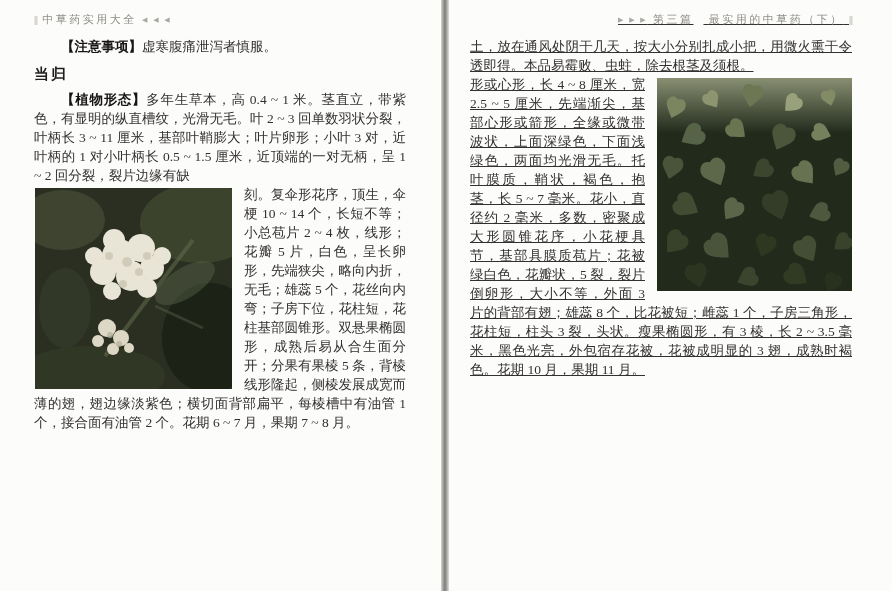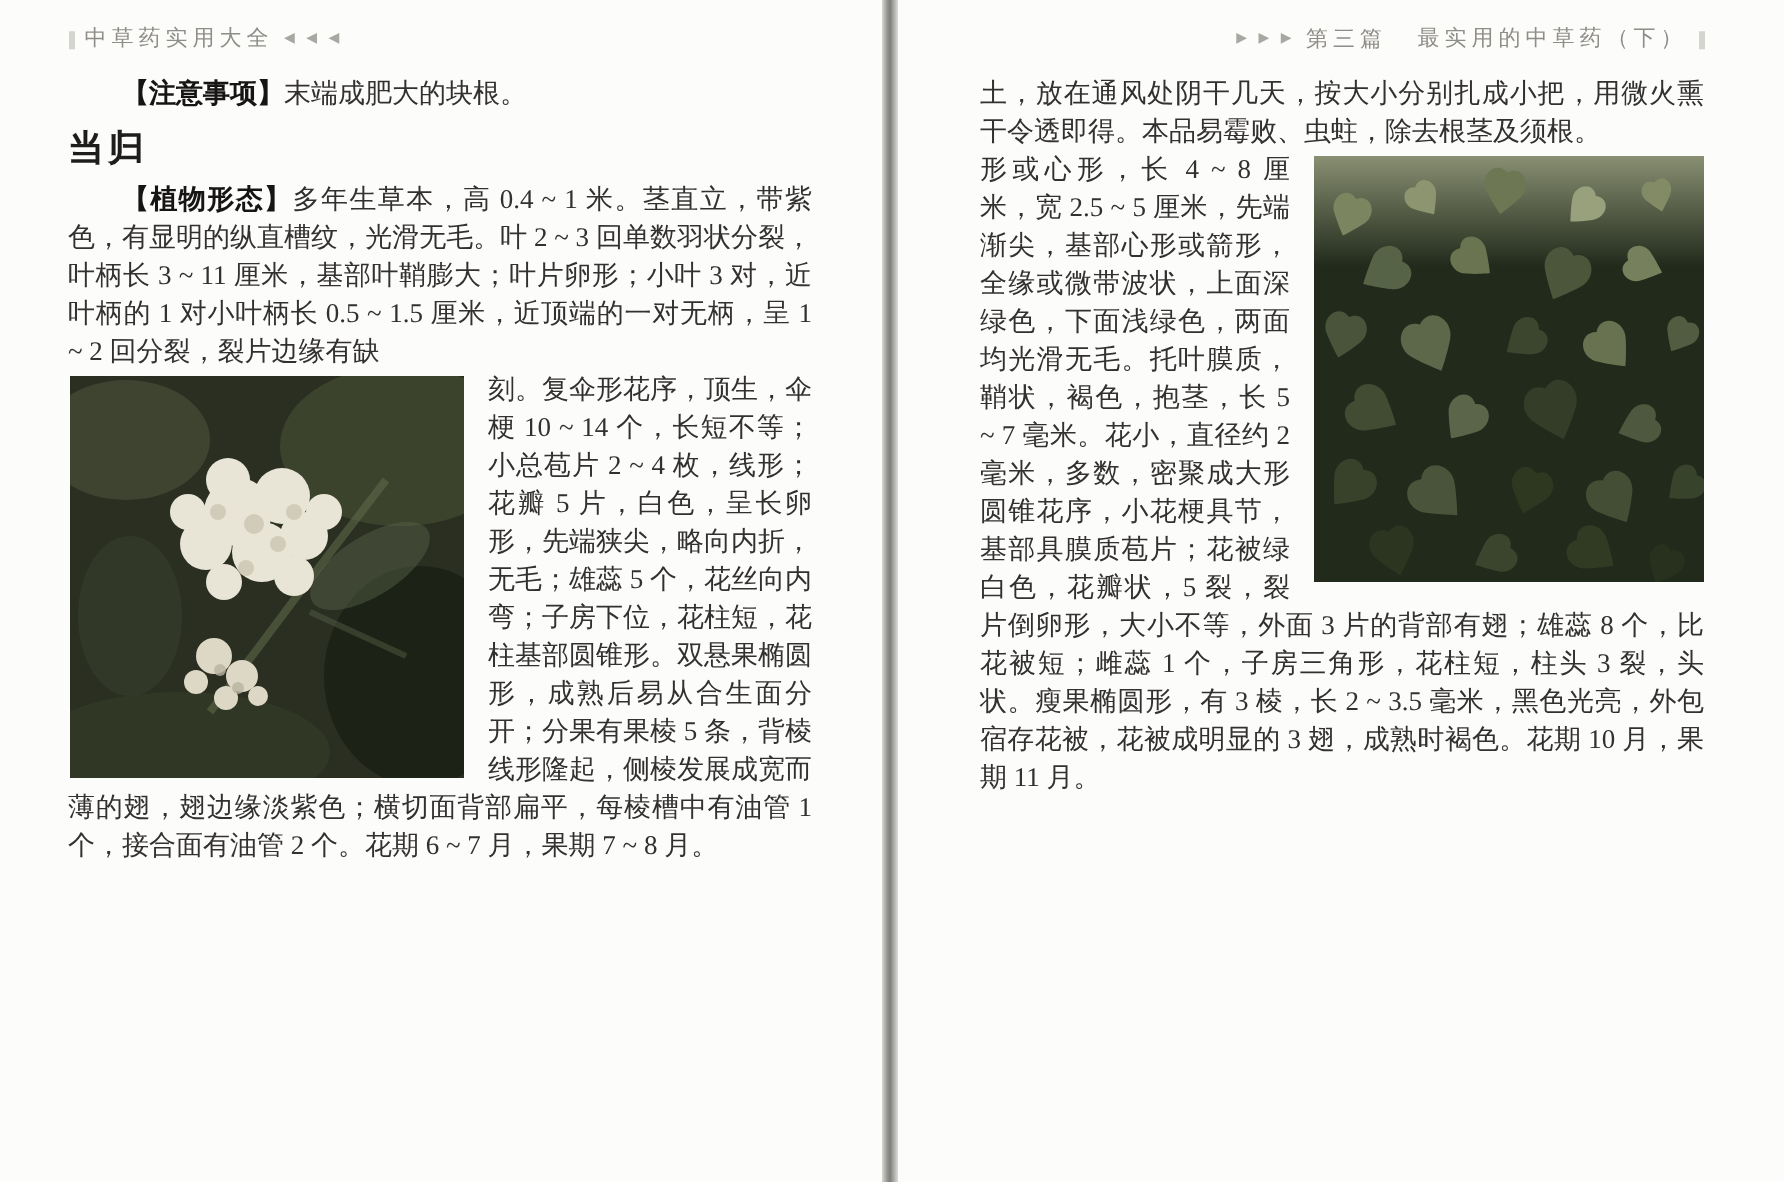--- a/index.html
+++ b/index.html
@@ -3,61 +3,61 @@
 <meta charset="utf-8">
 <style>
   html,body{margin:0;padding:0;}
   body{
     width:892px;height:591px;overflow:hidden;background:#ffffff;
     font-family:"Liberation Serif","DejaVu Serif",serif;color:#333130;
   }
   .spread{position:relative;width:892px;height:591px;display:flex;background:#f97316;}
   .page{width:446px;height:591px;box-sizing:border-box;background:#fcfcfa;overflow:hidden;}
   .page.left{padding:11px 40px 0 34px;}
-  .page.right{padding:11px 40px 0 44px;}
+  .page.right{padding:11px 40px 0 24px;text-decoration:underline;}
   .spine{
     position:absolute;left:441px;top:0;width:8px;height:591px;
     background:linear-gradient(90deg,#d8d8d5 0%,#9a9a97 30%,#7d7d7a 50%,#a3a3a0 70%,#dddddb 100%);
   }
   .running-head{
     font-size:11px;color:#8f8d88;letter-spacing:2.5px;height:17px;line-height:17px;
     margin-bottom:9px;white-space:nowrap;
   }
   .page.right .running-head{text-align:right;}
   .rh-bars{color:#b3b1ac;font-size:10px;letter-spacing:-1px;}
   .rh-arrows{font-size:7px;color:#a9a7a1;letter-spacing:2px;vertical-align:1.5px;}
   .rh-part{margin-right:10px;}
   .body-text{font-size:13.5px;line-height:19px;text-align:justify;}
   p.para,p.cont{margin:0;}
   p.para{text-indent:2em;}
   p.cont{text-indent:0;}
   b.lab{color:#161514;font-weight:bold;}
   h2.sec{
-    font-size:18px;font-weight:bold;color:#1e1d1b;letter-spacing:2px;
+    font-size:15px;font-weight:bold;color:#1e1d1b;letter-spacing:2px;
     margin:8px 0 5px 0;line-height:21px;
   }
   .photo{overflow:hidden;background:#222;}
   .photo.fl{float:left;width:197px;height:201px;margin:3px 12px 4px 1px;}
   .photo.fr{float:right;width:195px;height:213px;margin:3px 0 4px 12px;}
   .photo svg{display:block;}
 </style>
 </head>
 <body>
 
 <div class="spread">
 
   <div class="page left">
     <div class="running-head">
       <span class="rh-bars">|||</span>
       <span>中草药实用大全</span>
       <span class="rh-arrows">◀ ◀ ◀</span>
     </div>
 
     <div class="body-text">
-      <p class="para"><b class="lab">【注意事项】</b><span>末端成肥大的块根。</span></p>
+      <p class="para"><b class="lab">【注意事项】</b><span>虚寒腹痛泄泻者慎服。</span></p>
 
       <h2 class="sec">当归</h2>
 
       <p class="para"><b class="lab">【植物形态】</b><span>多年生草本，高 0.4 ~ 1 米。茎直立，带紫色，有显明的纵直槽纹，光滑无毛。叶 2 ~ 3 回单数羽状分裂，叶柄长 3 ~ 11 厘米，基部叶鞘膨大；叶片卵形；小叶 3 对，近叶柄的 1 对小叶柄长 0.5 ~ 1.5 厘米，近顶端的一对无柄，呈 1 ~ 2 回分裂，裂片边缘有缺</span></p>
 
       <div class="photo fl">
         <svg width="197" height="201" viewBox="0 0 197 201" xmlns="http://www.w3.org/2000/svg">
           <rect width="197" height="201" fill="#2a2f22"></rect>
           <ellipse cx="165" cy="35" rx="60" ry="40" fill="#434b31" opacity="0.75"></ellipse>
           <ellipse cx="28" cy="32" rx="42" ry="30" fill="#4c543a" opacity="0.6"></ellipse>

